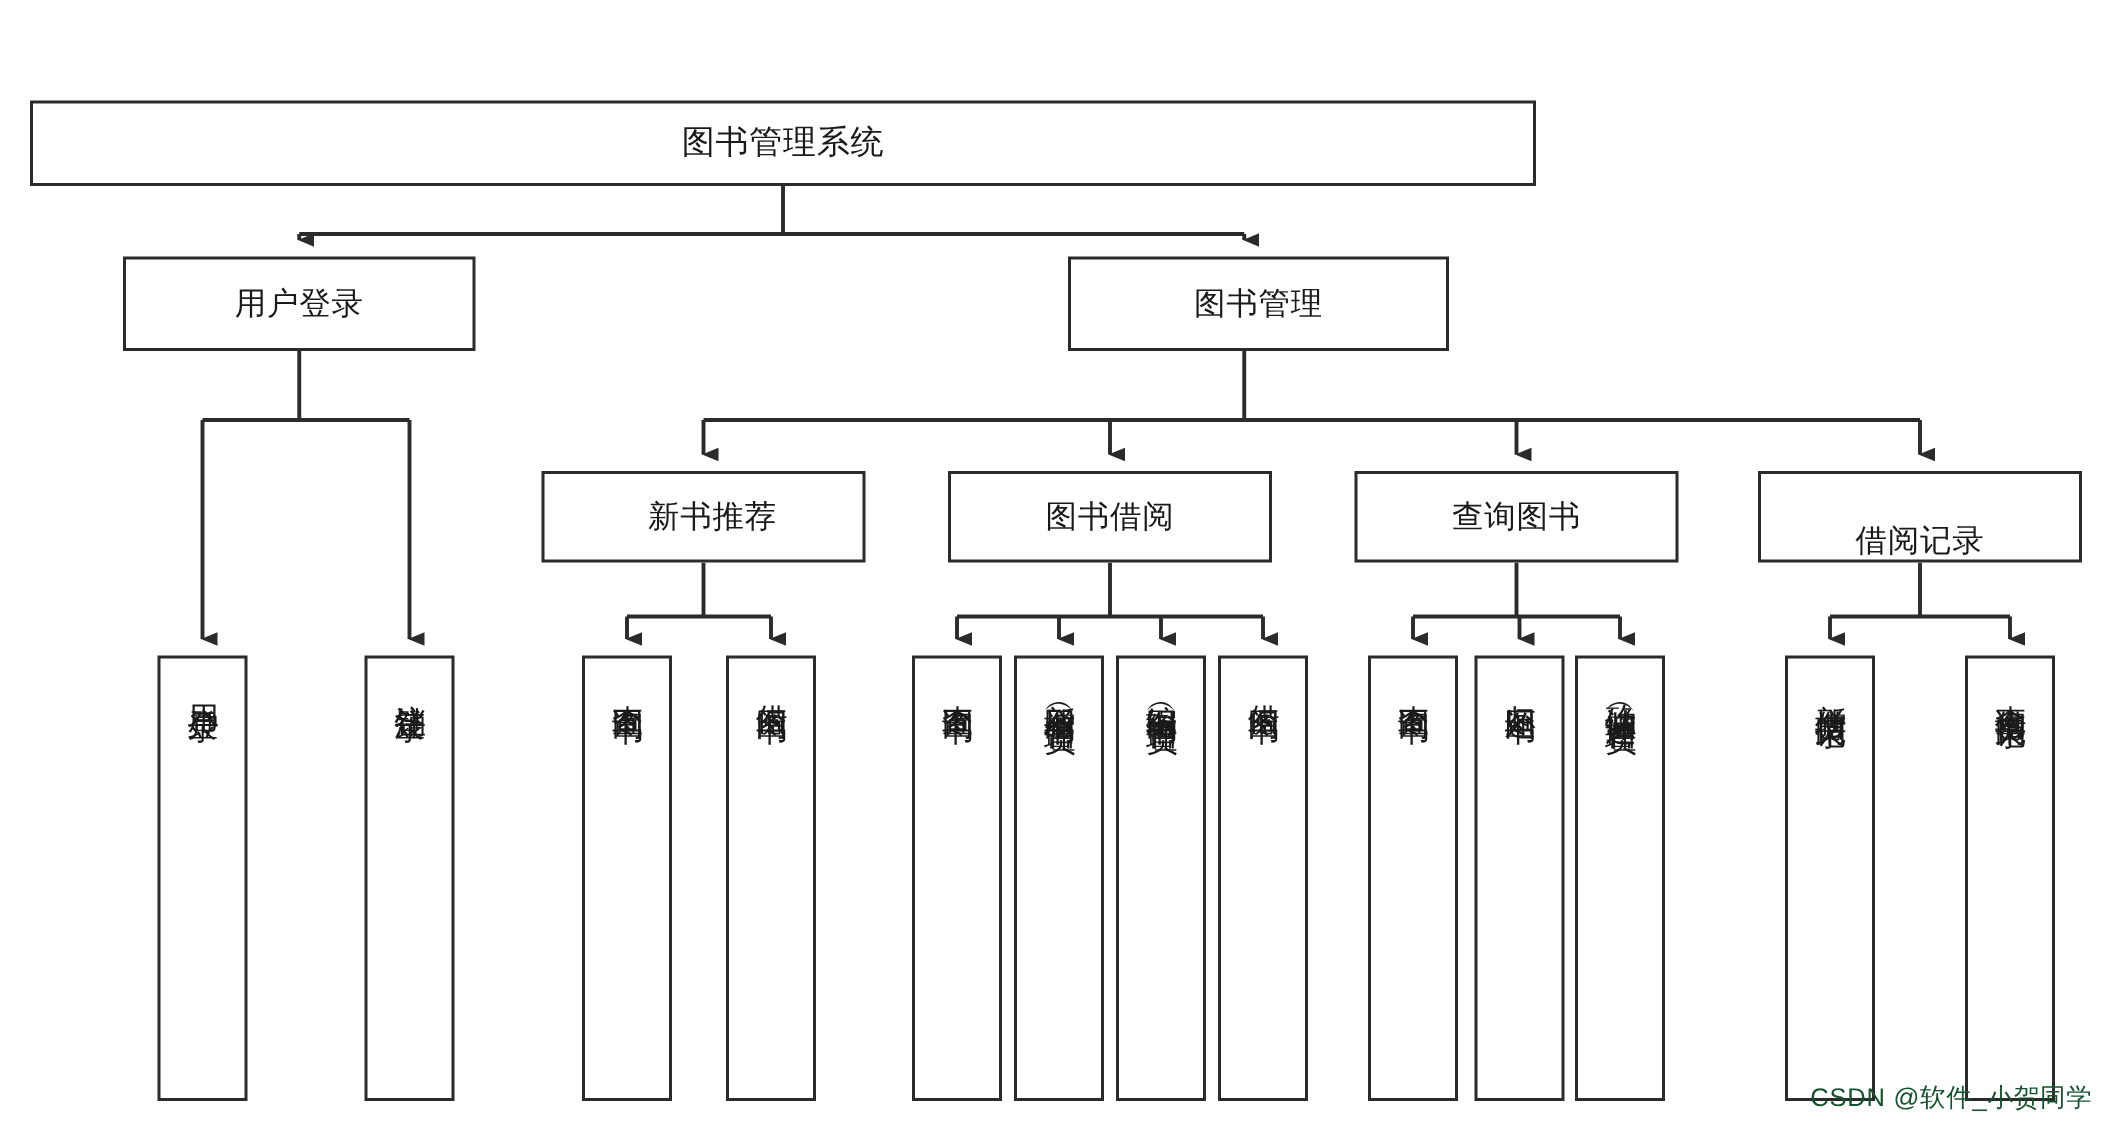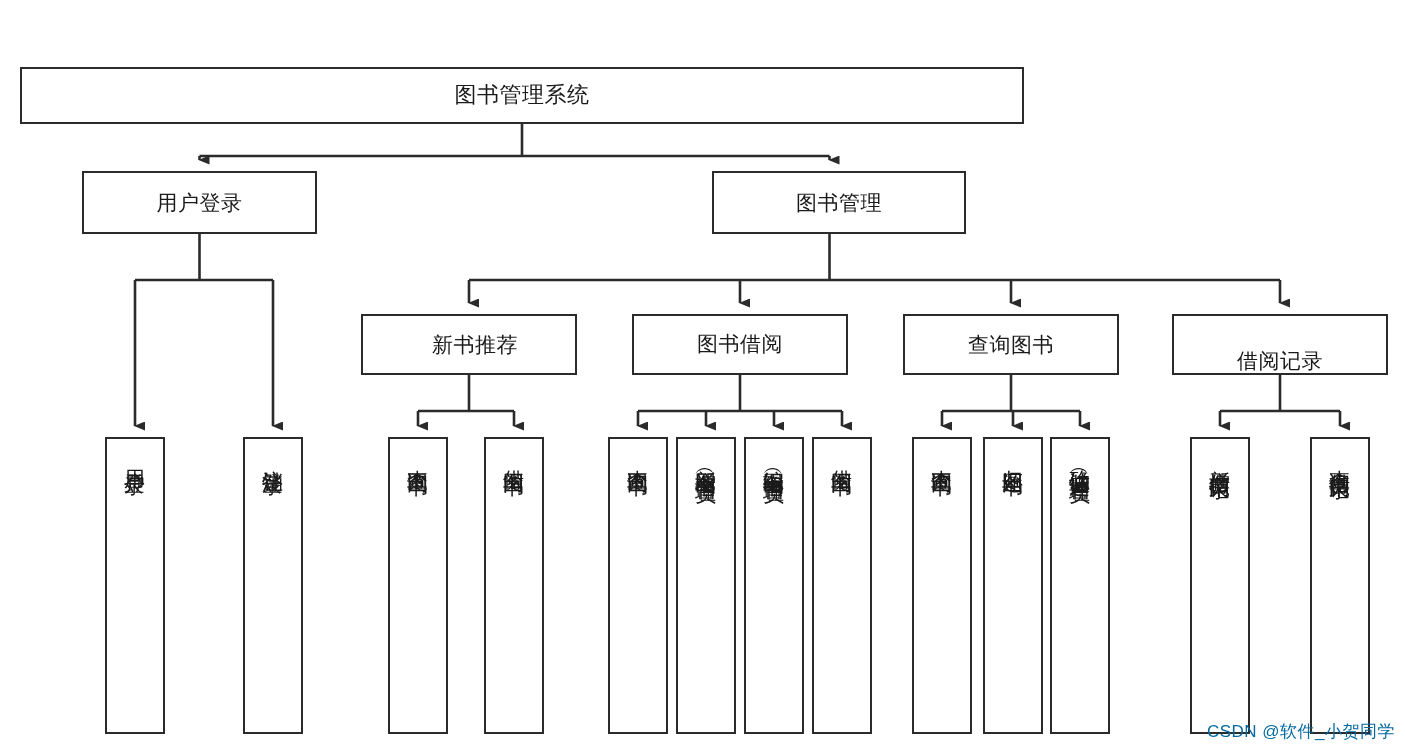--- a/index.html
+++ b/index.html
@@ -55,21 +55,21 @@
     line-height: 1.0;
     letter-spacing: 2px;
     font-size: 21px;
     max-height: 100%;
   }
   .node.root .node-label { font-size: 22px; }
   .watermark {
     position: absolute;
     right: 10px;
     bottom: 4px;
-    color: #0369a1;
+    color: #14532d;
     font-size: 17px;
     letter-spacing: 0.5px;
     white-space: nowrap;
     z-index: 5;
     user-select: none;
     margin-top: 29px;
   }
 </style>
 </head>
 <body>

